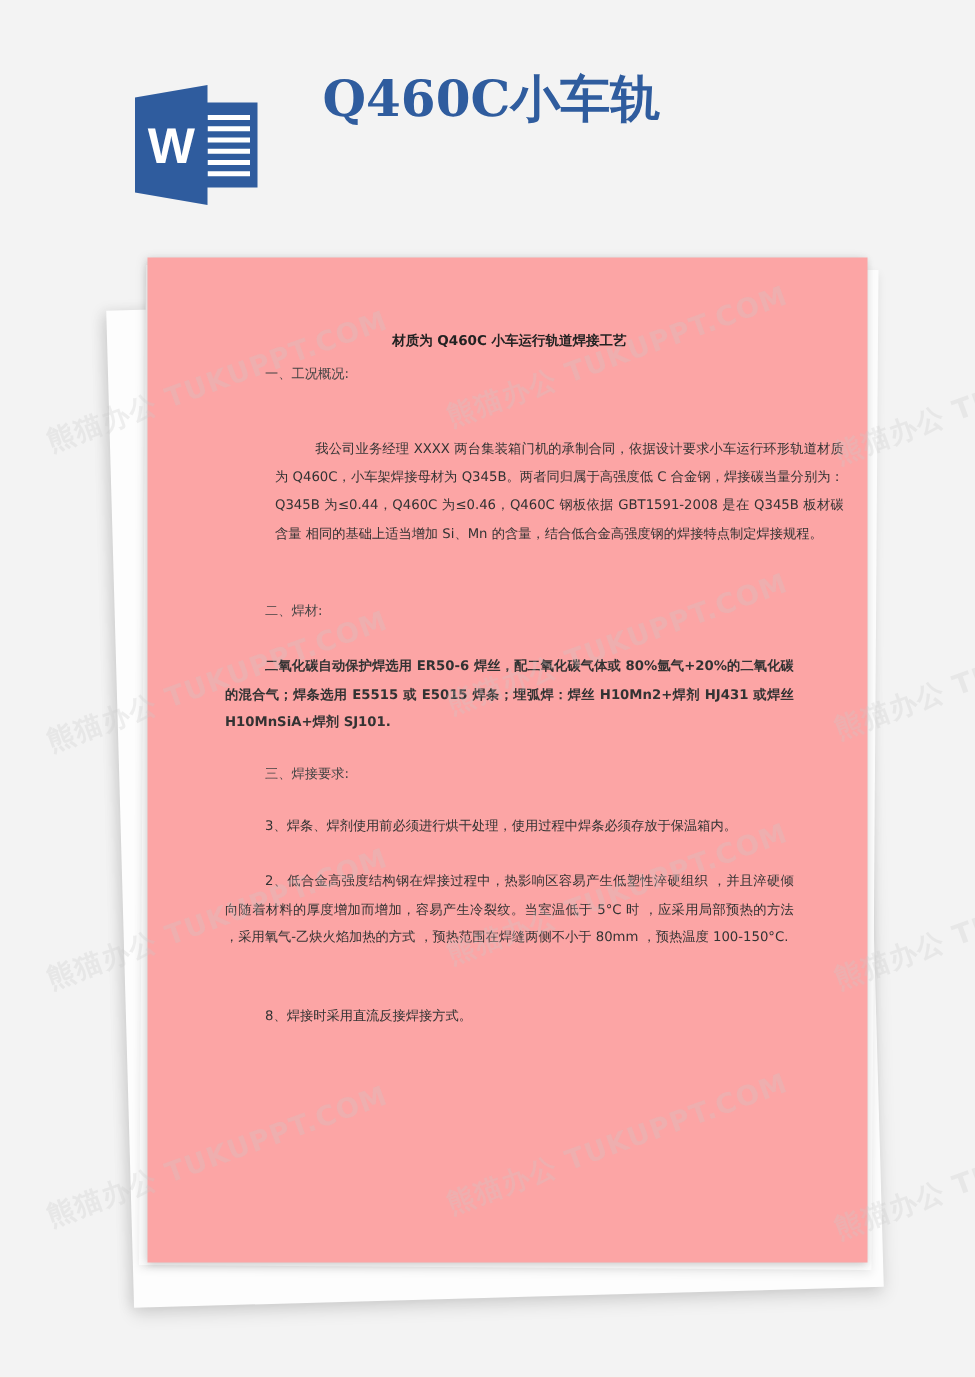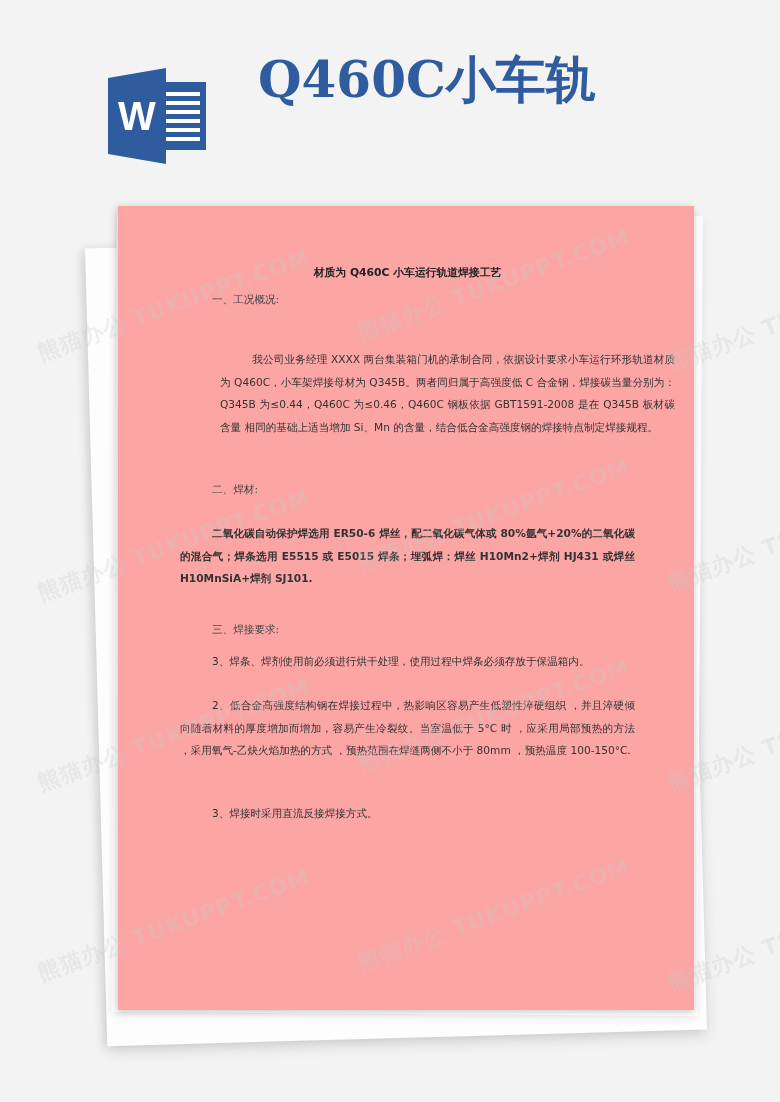--- a/index.html
+++ b/index.html
@@ -6,21 +6,21 @@
     body {
       width: 780px; height: 1102px; overflow: hidden; position: relative;
       background: #f3f3f3;
       font-family: "DejaVu Sans", "Liberation Sans", sans-serif;
     }
     .header { position: absolute; left: 0; top: 0; width: 780px; height: 200px; }
     .word-icon { position: absolute; left: 108px; top: 68px; width: 102px; height: 96px; }
     .doc-title {
       position: absolute; left: 258px; top: 52px;
       font-family: "DejaVu Serif", "Liberation Serif", serif;
-      font-size: 50px; line-height: 56px; font-weight: bold;
+      font-size: 40px; line-height: 56px; font-weight: bold;
       color: #2f5c9e; letter-spacing: 0px;
     }
     .doc-title span { display: block; white-space: nowrap; }
 
     .page-back {
       position: absolute; left: 96px; top: 240px; width: 600px; height: 798px;
       background: #fdfdfd;
       transform: rotate(-1.6deg);
       transform-origin: 50% 50%;
       box-shadow: 0 6px 14px rgba(0,0,0,0.12), -4px 0 10px rgba(0,0,0,0.08);
@@ -81,24 +81,24 @@
 <div class="page">
   <div class="page-content">
     <div class="page-title">材质为 Q460C 小车运行轨道焊接工艺</div>
 
     <div class="section-heading" style="top:82px;">一、工况概况:</div>
     <div class="para" style="top:142px;margin-left:40px;"><span class="indent"></span><span>我公司业务经理 XXXX 两台集装箱门机的承制合同，依据设计要求小车运行环形轨道材质为 Q460C，小车架焊接母材为 Q345B。两者同归属于高强度低 C 合金钢，焊接碳当量分别为：Q345B 为≤0.44，Q460C 为≤0.46，Q460C 钢板依据 GBT1591-2008 是在 Q345B 板材碳含量 相同的基础上适当增加 Si、Mn 的含量，结合低合金高强度钢的焊接特点制定焊接规程。</span></div>
 
     <div class="section-heading" style="top:272px;text-align:right;">二、焊材:</div>
     <div class="para" style="top:316px;font-weight:bold;"><span class="indent"></span><span>二氧化碳自动保护焊选用 ER50-6 焊丝，配二氧化碳气体或 80%氩气+20%的二氧化碳的混合气；焊条选用 E5515 或 E5015 焊条；埋弧焊：焊丝 H10Mn2+焊剂 HJ431 或焊丝 H10MnSiA+焊剂 SJ101.</span></div>
 
-    <div class="section-heading" style="top:412px;">三、焊接要求:</div>
+    <div class="section-heading" style="top:402px;">三、焊接要求:</div>
     <div class="para" style="top:444px;"><span class="indent"></span><span>3、焊条、焊剂使用前必须进行烘干处理，使用过程中焊条必须存放于保温箱内。</span></div>
     <div class="para" style="top:488px;"><span class="indent"></span><span>2、低合金高强度结构钢在焊接过程中，热影响区容易产生低塑性淬硬组织 ，并且淬硬倾向随着材料的厚度增加而增加，容易产生冷裂纹。当室温低于 5°C 时 ，应采用局部预热的方法 ，采用氧气-乙炔火焰加热的方式 ，预热范围在焊缝两侧不小于 80mm ，预热温度 100-150°C.</span></div>
-    <div class="para" style="top:596px;"><span class="indent"></span><span>3、焊接时采用直流反接焊接方式。</span></div>
+    <div class="para" style="top:596px;"><span class="indent"></span><span>8、焊接时采用直流反接焊接方式。</span></div>
   </div>
 </div>
 
 <div class="watermark" style="left:30px; top:290px;">熊猫办公 TUKUPPT.COM</div>
 <div class="watermark" style="left:350px; top:270px;">熊猫办公 TUKUPPT.COM</div>
 <div class="watermark" style="left:660px; top:300px;">熊猫办公 TUKUPPT.COM</div>
 <div class="watermark" style="left:30px; top:530px;">熊猫办公 TUKUPPT.COM</div>
 <div class="watermark" style="left:350px; top:500px;">熊猫办公 TUKUPPT.COM</div>
 <div class="watermark" style="left:660px; top:520px;">熊猫办公 TUKUPPT.COM</div>
 <div class="watermark" style="left:30px; top:720px;">熊猫办公 TUKUPPT.COM</div>

